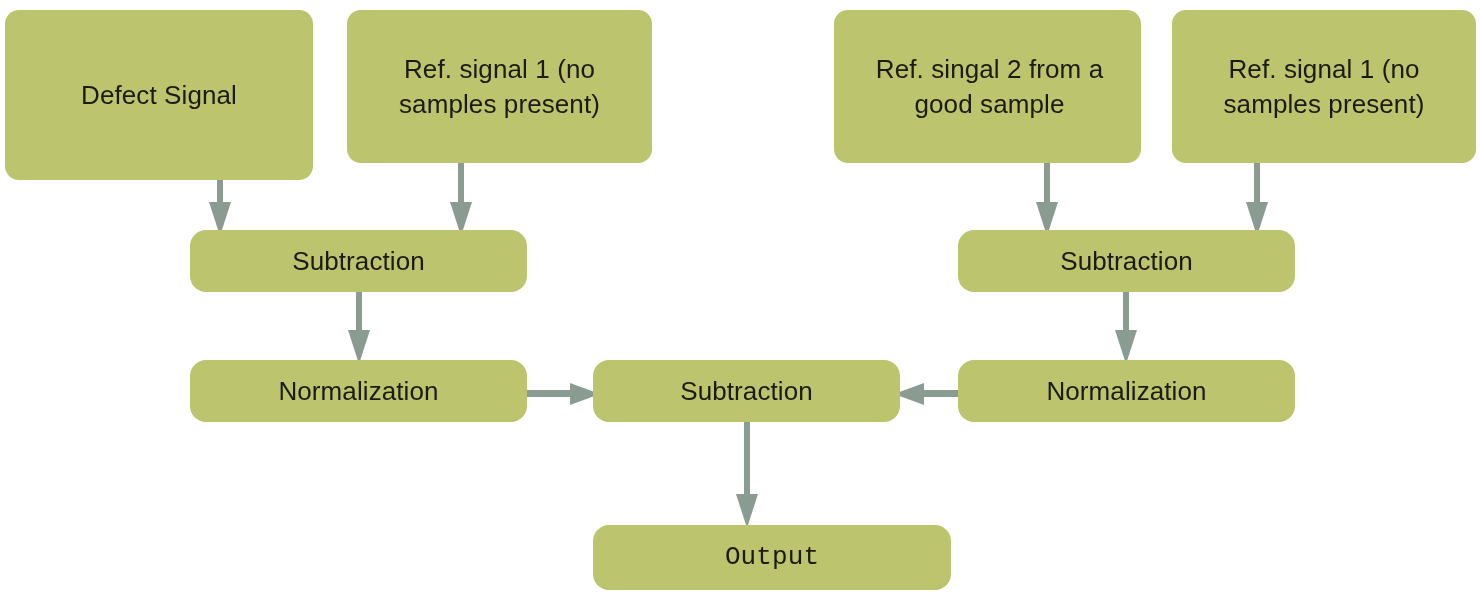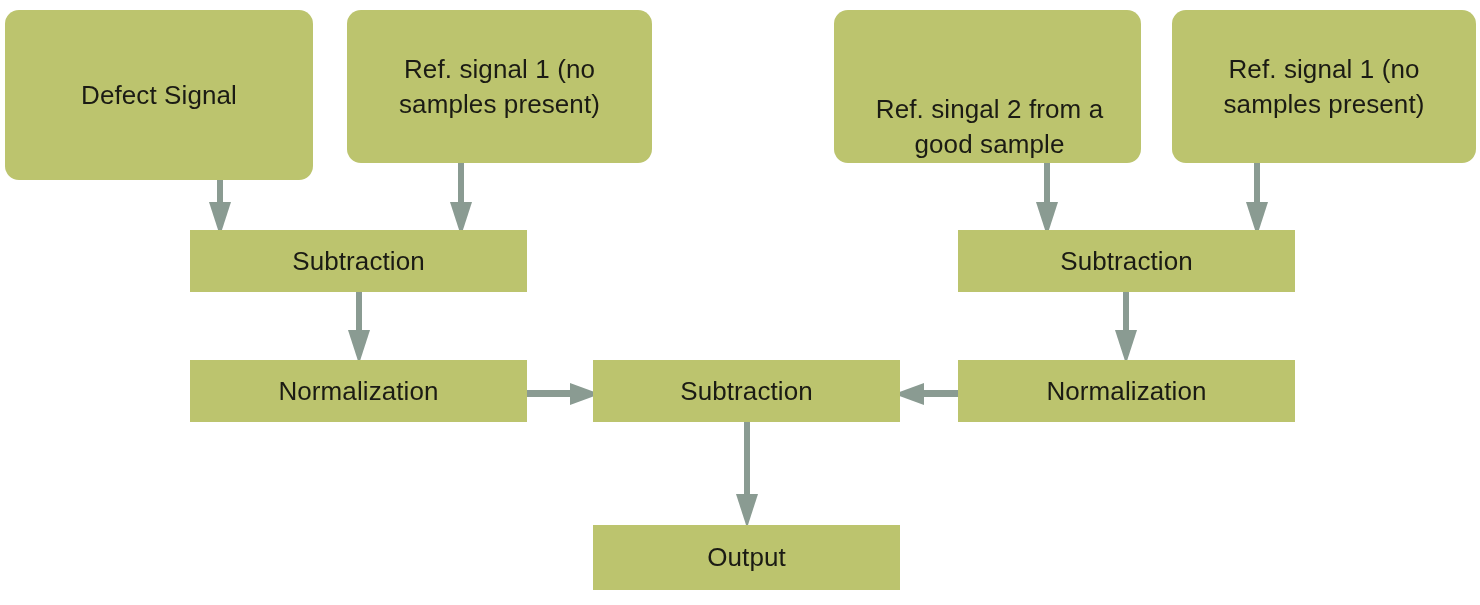--- a/index.html
+++ b/index.html
@@ -14,21 +14,21 @@
     position: relative;
     width: 1480px;
     height: 605px;
     background: #ffffff;
     overflow: hidden;
   }
   .node {
     position: absolute;
     box-sizing: border-box;
     background: #bcc46e;
-    border-radius: 0;
+    border-radius: 16px;
     display: flex;
     align-items: center;
     justify-content: center;
     text-align: center;
     color: #1b1b14;
     font-size: 26px;
     line-height: 1.32;
     letter-spacing: 0.1px;
     padding: 2px 10px;
     z-index: 2;
@@ -115,21 +115,21 @@
   </div>
 
   <div class="node tall" style="left:5px; top:10px; width:308px; height:170px;">
     <span>Defect Signal</span>
   </div>
 
   <div class="node tall" style="left:347px; top:10px; width:305px; height:153px; padding-left:22px; padding-right:22px;">
     <span>Ref. signal 1 (no samples present)</span>
   </div>
 
-  <div class="node tall" style="left:834px; top:10px; width:307px; height:153px; padding-left:30px; padding-right:26px;align-items:flex-end;">
+  <div class="node tall" style="left:834px; top:10px; width:307px; height:153px; padding-left:30px; padding-right:26px;">
     <span>Ref. singal 2 from a good sample</span>
   </div>
 
   <div class="node tall" style="left:1172px; top:10px; width:304px; height:153px; padding-left:22px; padding-right:22px;">
     <span>Ref. signal 1 (no samples present)</span>
   </div>
 
   <div class="node" style="left:190px; top:230px; width:337px; height:62px;">
     <span>Subtraction</span>
   </div>
@@ -143,17 +143,17 @@
   </div>
 
   <div class="node" style="left:958px; top:360px; width:337px; height:62px;">
     <span>Normalization</span>
   </div>
 
   <div class="node" style="left:593px; top:360px; width:307px; height:62px;">
     <span>Subtraction</span>
   </div>
 
-  <div class="node" style="left:593px; top:525px; width:307px; height:65px;">
+  <div class="node" style="left:593px; top:525px; width:358px; height:65px;font-family:Liberation Mono, monospace;">
     <span>Output</span>
   </div>
 
 </div>
 
 </body></html>

